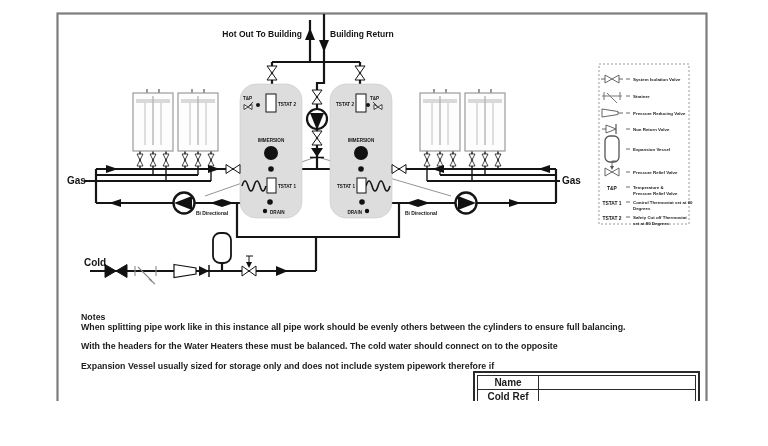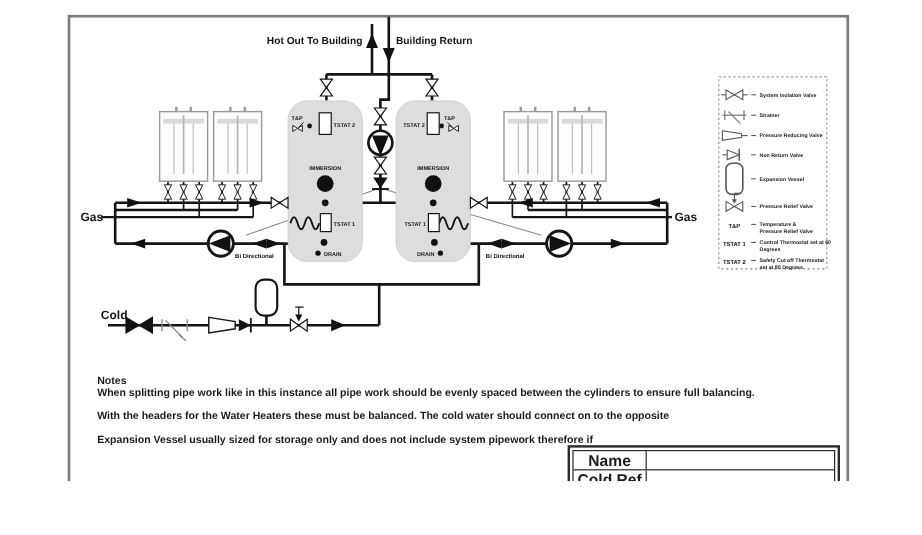--- a/index.html
+++ b/index.html
@@ -14,21 +14,21 @@
   .lbl-sym{font-size:4.9px;font-weight:bold;}
   .notes{position:absolute;left:81px;top:312px;width:580px;color:#1c1c1c;
          font-size:8.8px;font-weight:bold;line-height:10.2px;}
   .notes .ntitle{margin-bottom:0px;}
   .notes .para{margin-bottom:9px;}
   .titleblock{position:absolute;left:473px;top:371px;width:227px;height:50px;
               border:2px solid #2a2a2a;padding:2px;box-sizing:border-box;background:#fff;}
   .tb-inner{border:1px solid #2a2a2a;height:100%;display:flex;flex-direction:column;box-sizing:border-box;}
   .tb-row{flex:1;display:flex;border-bottom:1px solid #2a2a2a;}
   .tb-row:last-child{border-bottom:none;}
-  .tb-label{width:60px;border-right:1px solid #2a2a2a;font-weight:bold;font-size:13px;color:#1c1c1c;
+  .tb-label{width:60px;border-right:1px solid #2a2a2a;font-weight:bold;font-size:10px;color:#1c1c1c;
             display:flex;align-items:center;justify-content:center;}
   .tb-value{flex:1;}
 </style>
 </head>
 <body>
 
 <div class="page">
 
 <svg width="768" height="446" viewBox="0 0 768 446" style="position:absolute;left:0;top:0;">
 
@@ -377,21 +377,21 @@
     <text x="633" y="203.5" class="lbl-xs">Control Thermostat set at 60</text>
     <text x="633" y="209.5" class="lbl-xs">Degrees</text>
     <text x="633" y="218.5" class="lbl-xs">Safety Cut off Thermostat</text>
     <text x="633" y="224.5" class="lbl-xs">set at 80 Degrees</text>
   </g>
 </svg>
 
 <div class="notes">
   <div class="ntitle">Notes</div>
   <div class="para">
-    <div>When splitting pipe work like in this instance all pipe work should be evenly spaced between the cylinders to ensure full balancing.</div>
+    <div>When splitting pipe work like in this instance all pipe work should be evenly others between the cylinders to ensure full balancing.</div>
   </div>
   <div class="para">
     <div>With the headers for the Water Heaters these must be balanced. The cold water should connect on to the opposite</div>
   </div>
   <div class="para">
     <div>Expansion Vessel usually sized for storage only and does not include system pipework therefore if</div>
   </div>
 </div>
 
 <div class="titleblock">

